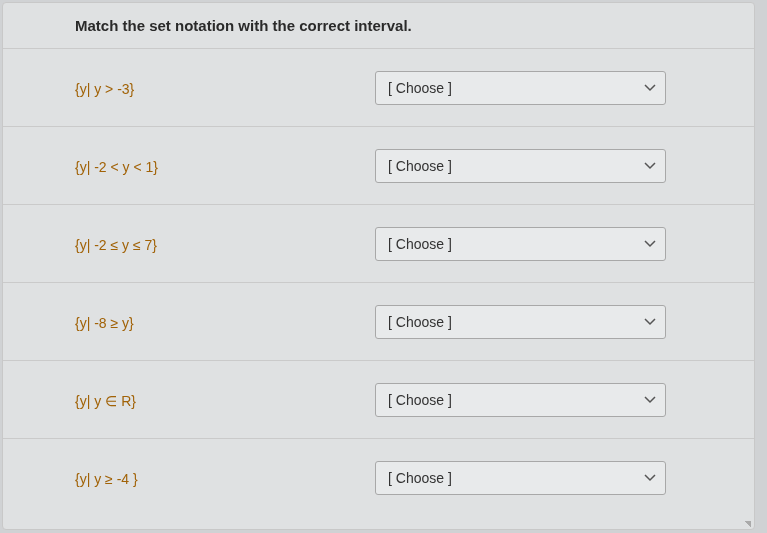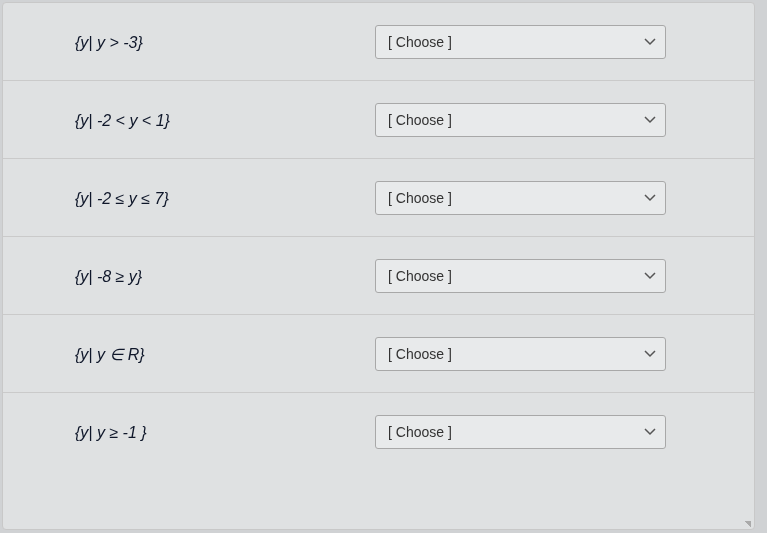--- a/index.html
+++ b/index.html
@@ -33,24 +33,23 @@
       align-items: center;
       padding: 18px 60px 18px 72px;
       border-bottom: 1px solid #cacaca;
       min-height: 78px;
     }
     .row:last-child {
       border-bottom: none;
     }
     .label {
       flex: 0 0 300px;
-      font-size: 16px;
-      color: #0f172a;
+      font-size: 14px;
+      color: #a16207;
       padding-top: 2px;
-      font-style: italic;
     }
     .select-wrap {
       flex: 0 0 auto;
       position: relative;
     }
     .select {
       appearance: none;
       -webkit-appearance: none;
       background: #e8eaeb;
       border: 1px solid #a8a8a8;
@@ -79,20 +78,23 @@
       width: 0;
       height: 0;
       border-left: 6px solid transparent;
       border-top: 6px solid #aaa;
     }
   </style>
 </head>
 <body>
 
 <div class="container">
+  <div class="header">
+    <span>Match the set notation with the correct interval.</span>
+  </div>
 
   <div class="row">
     <div class="label">{y| y &gt; -3}</div>
     <div class="select-wrap">
       <select class="select">
         <option>[ Choose ]</option>
       </select>
       <span class="chevron">
         <svg width="12" height="8" viewBox="0 0 12 8">
             <path d="M1 1 L6 6 L11 1" stroke="#555" stroke-width="1.5" fill="none"></path>
@@ -156,21 +158,21 @@
       <span class="chevron">
         <svg width="12" height="8" viewBox="0 0 12 8">
             <path d="M1 1 L6 6 L11 1" stroke="#555" stroke-width="1.5" fill="none"></path>
           </svg>
       </span>
     </div>
     <div class="triangle"></div>
   </div>
 
   <div class="row">
-    <div class="label">{y| y ≥ -1 }</div>
+    <div class="label">{y| y ≥ -4 }</div>
     <div class="select-wrap">
       <select class="select">
         <option>[ Choose ]</option>
       </select>
       <span class="chevron">
         <svg width="12" height="8" viewBox="0 0 12 8">
             <path d="M1 1 L6 6 L11 1" stroke="#555" stroke-width="1.5" fill="none"></path>
           </svg>
       </span>
     </div>

